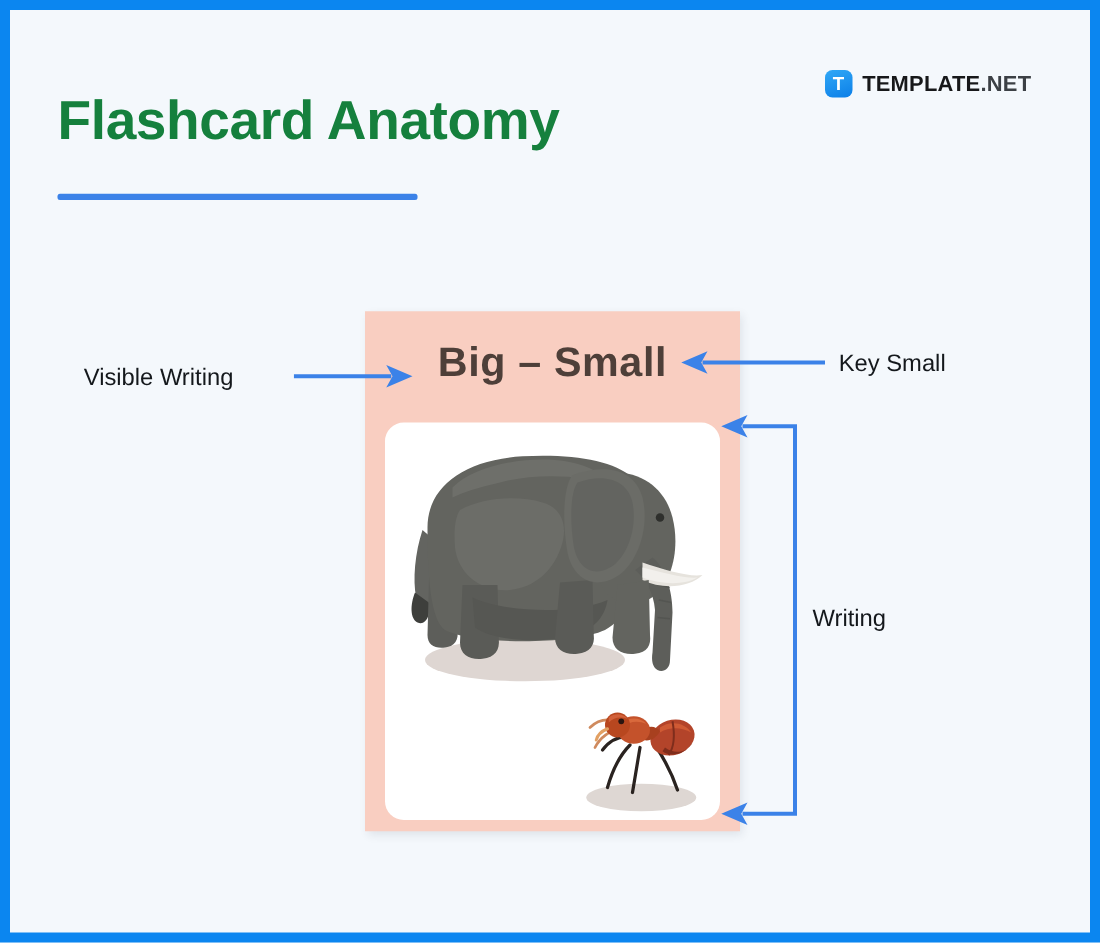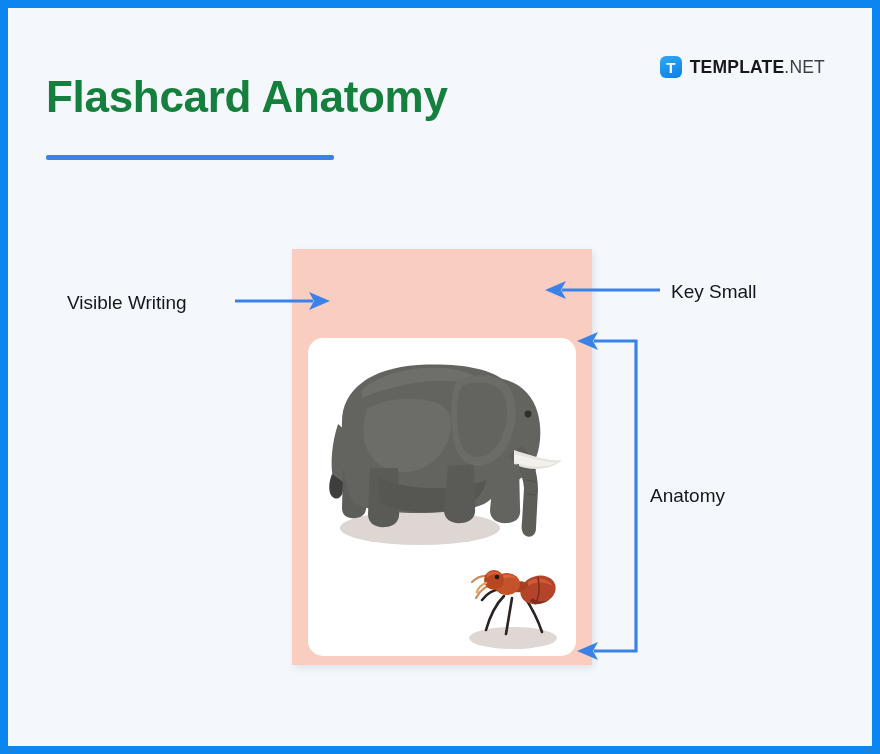--- a/index.html
+++ b/index.html
@@ -26,21 +26,21 @@
     width: 22px; height: 22px;
     border-radius: 6px;
     background: linear-gradient(160deg, #31a8f6 0%, #0b7fe8 100%);
     color: #ffffff;
     font-size: 15px; font-weight: bold;
     display: flex; align-items: center; justify-content: center;
     line-height: 1;
   }
   .brand-text { font-size: 17.5px; letter-spacing: .2px; }
   .brand-text .b1 { font-weight: bold; color: #17181a; text-align: center; }
-  .brand-text .b2 { font-weight: normal; color: #3c4045; }
+  .brand-text .b2 { font-weight: bold; color: #3c4045; }
 
   
   .page-title {
     position: absolute;
     left: 38px; top: 64px;
     font-size: 44px; font-weight: bold;
     color: #15803d;
     letter-spacing: -.3px;
   }
   .title-rule {
@@ -99,20 +99,21 @@
     <div class="brand-mark">T</div>
     <div class="brand-text">
       <span class="b1">TEMPLATE</span><span class="b2">.NET</span>
     </div>
   </div>
 
   <h1 class="page-title">Flashcard Anatomy</h1>
   <div class="title-rule"></div>
 
   <div class="card">
+    <div class="card-title">Big – Small</div>
 
     <div class="card-image">
       <svg width="268" height="318" viewBox="0 0 268 318">
 
         <g>
           <ellipse cx="112" cy="190" rx="80" ry="17" fill="#ded6d2"></ellipse>
 
           <path d="M30 86 C24 104 22 126 25 140 C27 150 33 152 35 146 C37 136 34 112 37 92 Z" fill="#636460"></path>
           <path d="M24 136 C20 146 20 157 26 160 C33 163 37 153 35 144 Z" fill="#3e3f3c"></path>
 
@@ -197,20 +198,20 @@
     <line x1="0" y1="10" x2="78" y2="10" stroke="#3b82e8" stroke-width="3.2"></line>
     <path d="M74 1 L95 10 L74 19 L79 10 Z" fill="#3b82e8"></path>
   </svg>
 
   <div class="ann ann-key-words">Key Small</div>
   <svg class="arrow" style="left:534px; top:272px;" width="118" height="20">
     <line x1="20" y1="10" x2="118" y2="10" stroke="#3b82e8" stroke-width="3.2"></line>
     <path d="M24 1 L3 10 L24 19 L19 10 Z" fill="#3b82e8"></path>
   </svg>
 
-  <div class="ann ann-visual">Anatomy</div>
+  <div class="ann ann-visual">Writing</div>
   <svg class="arrow" style="left:566px; top:323px;" width="80" height="330">
     <path d="M20 10 L62 10 L62 320 L20 320" stroke="#3b82e8" stroke-width="3.2" fill="none"></path>
     <path d="M24 1 L3 10 L24 19 L19 10 Z" fill="#3b82e8"></path>
     <path d="M24 311 L3 320 L24 329 L19 320 Z" fill="#3b82e8"></path>
   </svg>
 
 </div>
 
 </body></html>

